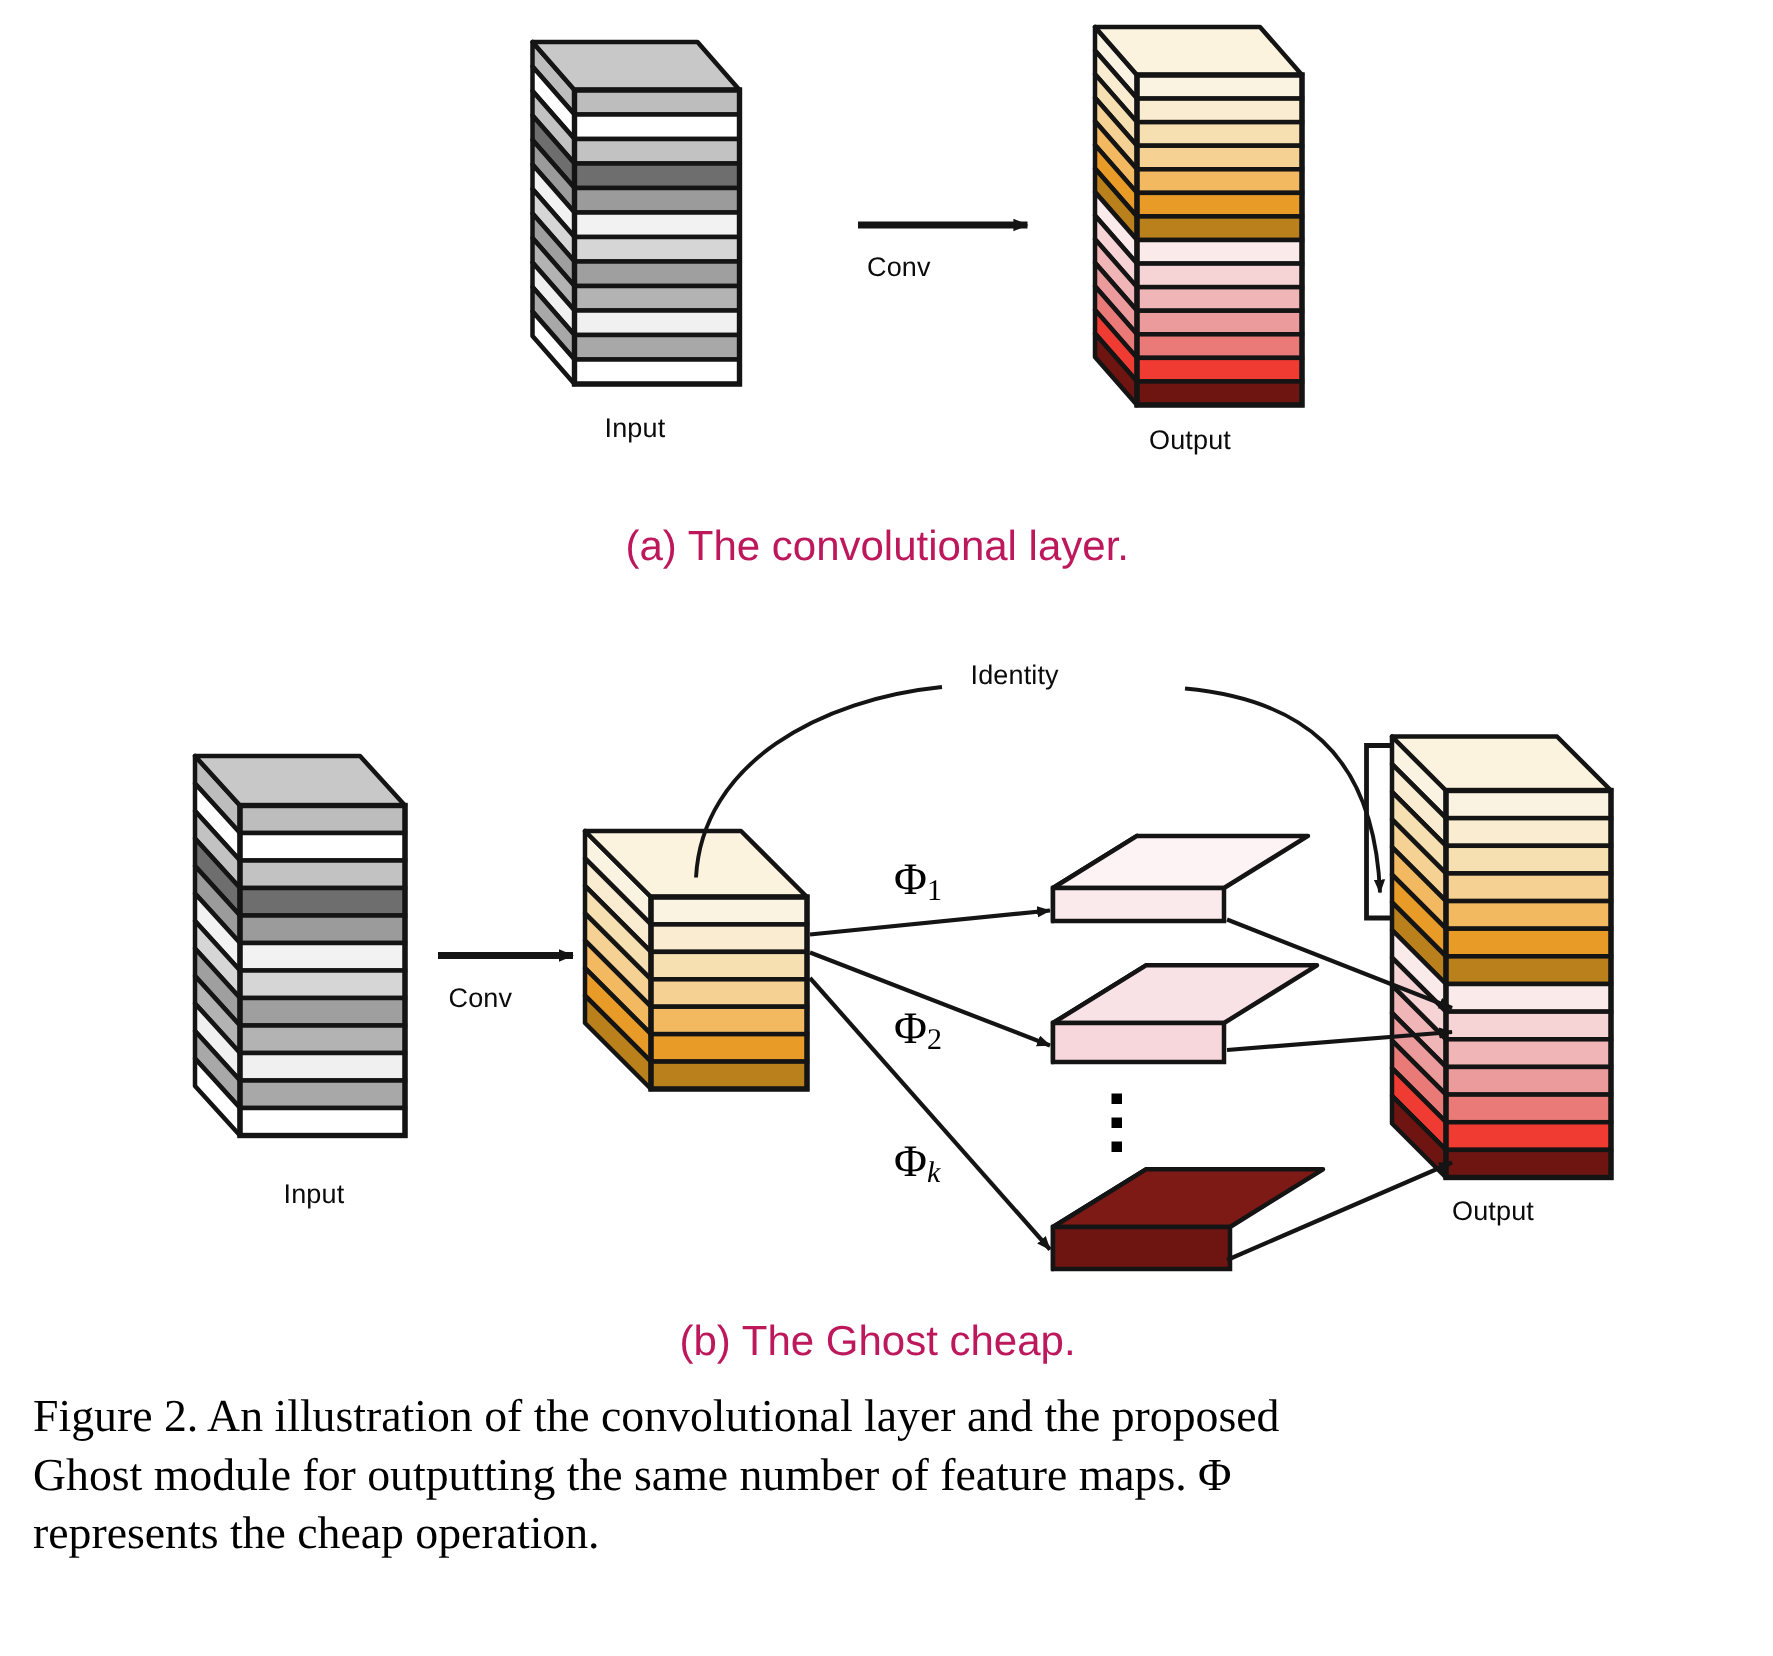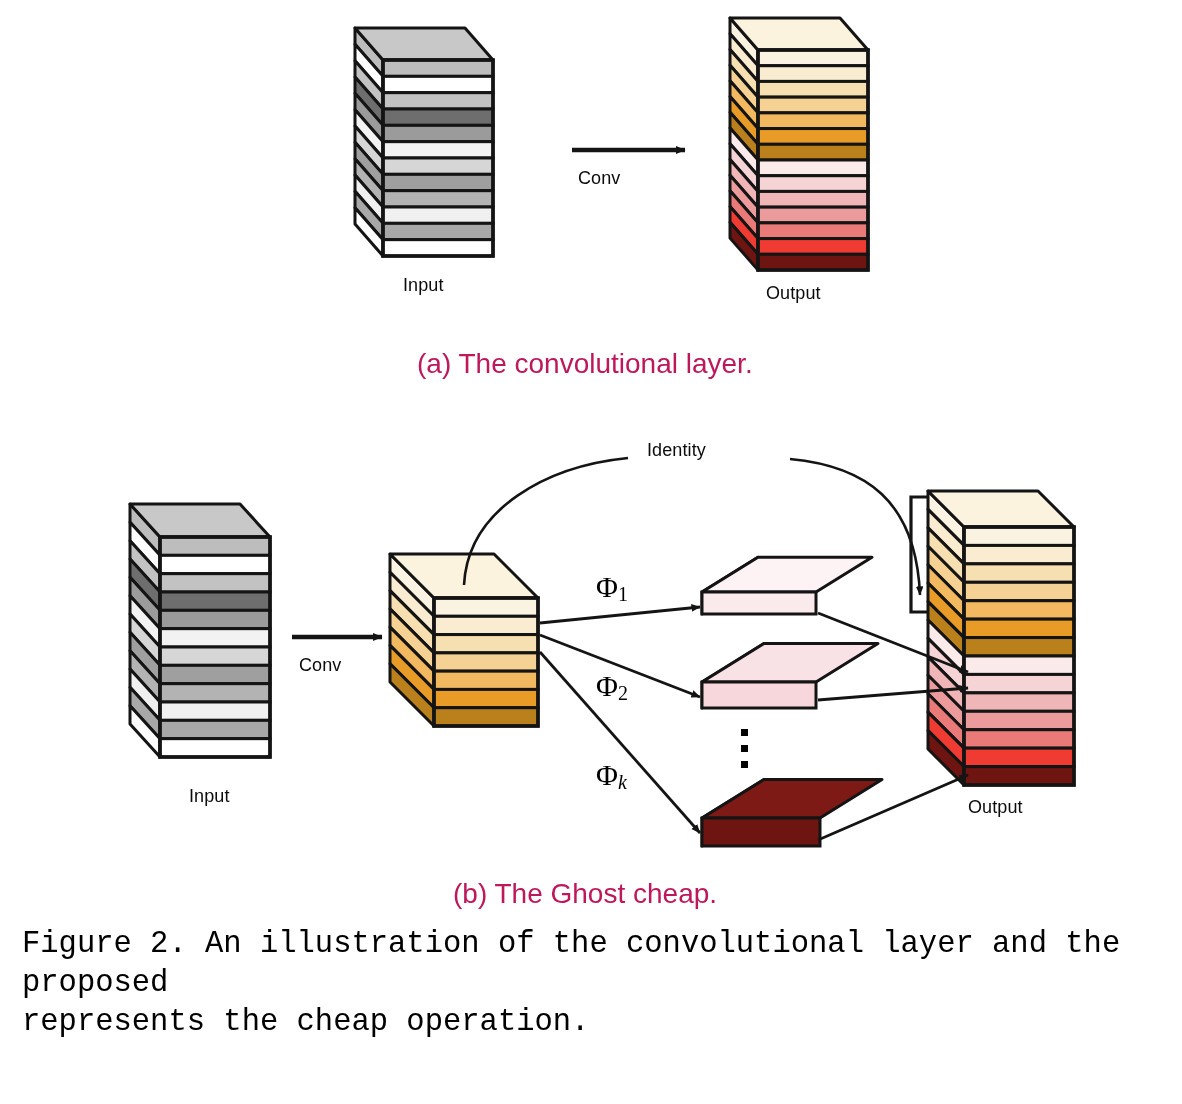--- a/index.html
+++ b/index.html
@@ -4,21 +4,21 @@
 <style>
   html,body{margin:0;padding:0;background:#ffffff;}
   body{width:1182px;height:1104px;position:relative;overflow:hidden;
        font-family:"Liberation Sans",sans-serif;color:#000;}
   .fig{position:absolute;left:0;top:0;width:1182px;height:1104px;}
   svg.layer{position:absolute;left:0;top:0;width:1182px;height:1104px;overflow:visible;}
   .lbl{position:absolute;font-family:"Liberation Sans",sans-serif;
        font-size:18px;color:#0b0b0b;white-space:nowrap;letter-spacing:.1px;}
   .cap{position:absolute;font-family:Liberation Sans, sans-serif;color:#be185d;white-space:nowrap;}
   .subcap{font-size:28px;}
-  .maincap{position:absolute;font-family:Liberation Mono, monospace;font-size:30.5px;
+  .maincap{position:absolute;font-family:Liberation Serif, serif;font-size:30.5px;
            line-height:39px;color:#000;left:22px;top:925px;width:1145px;}
   .phi{position:absolute;font-family:"Liberation Serif",serif;font-size:30px;color:#000;white-space:nowrap;text-align:right;}
   .phi sub{font-size:20px;vertical-align:-4px;}
   .phi .it{font-style:italic;}
   .dots{position:absolute;}
   .dots i{display:block;width:7px;height:7px;background:#000;margin-bottom:9px;}
 </style>
 </head>
 <body>
 
@@ -246,16 +246,17 @@
   <div class="dots" style="left:741px;top:729px;">
     <i></i>
       <i></i>
       <i></i>
   </div>
 
   <div class="cap subcap" style="left:453px;top:878px;">(b)  The Ghost cheap.</div>
 
   <div class="maincap">
     <div>Figure 2. An illustration of the convolutional layer and the proposed</div>
+    <div>Ghost module for outputting the same number of feature maps. Φ</div>
     <div>represents the cheap operation.</div>
   </div>
 
 </div>
 
 </body></html>

